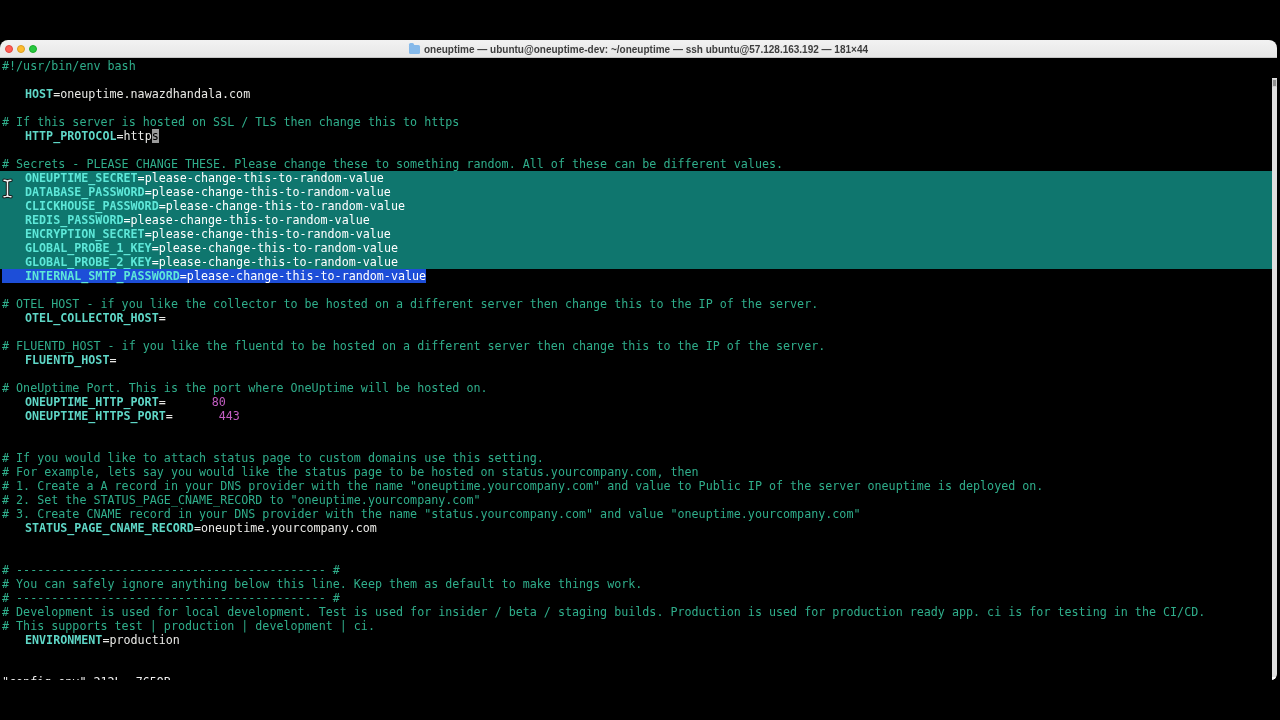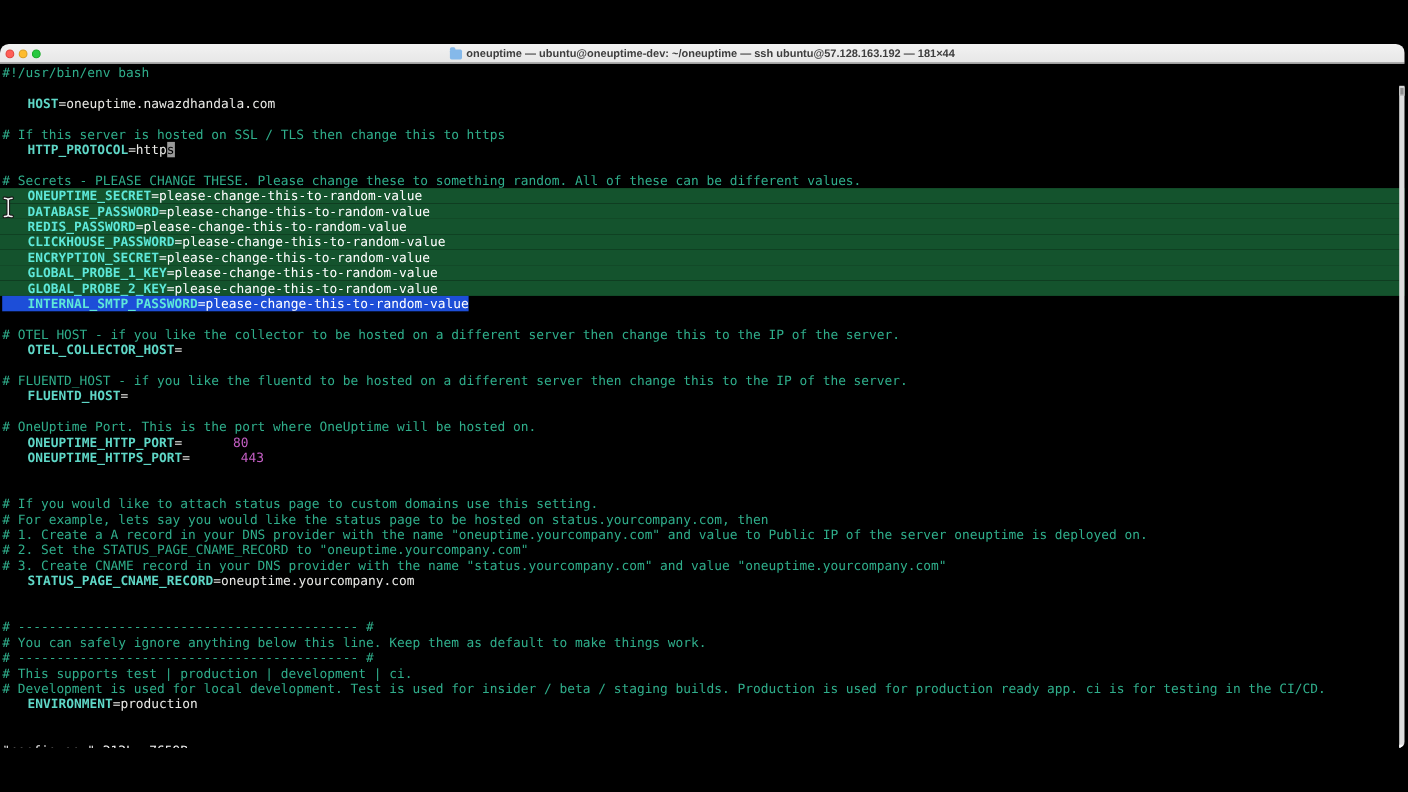--- a/index.html
+++ b/index.html
@@ -28,21 +28,21 @@
   
   .term { position:absolute; left:0; top:19px; width:1277px; height:621px; background:#000;
           font-family:"DejaVu Sans Mono", monospace; font-size:11.7px; }
   .buffer { position:absolute; left:0; top:0; width:100%; }
   .tline { height:14px; line-height:14px; white-space:pre; padding-left:2px; }
   .c-comment { color:#2fae8b;margin-top:12px; }
   .c-ident   { color:#5fd7c7; font-weight:bold;margin-left:23px; }
   .c-plain   { color:#e9e9e6; }
   .c-num     { color:#c35ec3;margin-left:46px; }
   .c-cursor  { background:#9a9a9a; color:#000; }
-  .sel-full  { background:#14532d; }
+  .sel-full  { background:#0f766e; }
   .sel-text .seg-wrap { background:#1d4ed8; }
   .sel-full .c-plain, .sel-text .c-plain { color:#ffffff; }
   .sel-full .c-ident, .sel-text .c-ident { color:#5ee8d9; }
 
   
   .statusline { position:absolute; left:0; top:602px; width:100%; height:14px;
                 line-height:14px; white-space:pre; color:#f2f2f2; }
   .st-left { position:absolute; left:2px; }
 
   
@@ -76,22 +76,22 @@
           <div class="tline"><span class="seg-wrap"><span class="c-comment">#!/usr/bin/env bash</span></span></div>
           <div class="tline"><span class="seg-wrap"></span></div>
           <div class="tline"><span class="seg-wrap"><span class="c-ident">HOST</span><span class="c-plain">=oneuptime.nawazdhandala.com</span></span></div>
           <div class="tline"><span class="seg-wrap"></span></div>
           <div class="tline"><span class="seg-wrap"><span class="c-comment"># If this server is hosted on SSL / TLS then change this to https</span></span></div>
           <div class="tline"><span class="seg-wrap"><span class="c-ident">HTTP_PROTOCOL</span><span class="c-plain">=http</span><span class="c-cursor">s</span></span></div>
           <div class="tline"><span class="seg-wrap"></span></div>
           <div class="tline"><span class="seg-wrap"><span class="c-comment"># Secrets - PLEASE CHANGE THESE. Please change these to something random. All of these can be different values.</span></span></div>
           <div class="tline sel-full"><span class="seg-wrap"><span class="c-ident">ONEUPTIME_SECRET</span><span class="c-plain">=please-change-this-to-random-value</span></span></div>
           <div class="tline sel-full"><span class="seg-wrap"><span class="c-ident">DATABASE_PASSWORD</span><span class="c-plain">=please-change-this-to-random-value</span></span></div>
+          <div class="tline sel-full"><span class="seg-wrap"><span class="c-ident">CLICKHOUSE_PASSWORD</span><span class="c-plain">=please-change-this-to-random-value</span></span></div>
           <div class="tline sel-full"><span class="seg-wrap"><span class="c-ident">REDIS_PASSWORD</span><span class="c-plain">=please-change-this-to-random-value</span></span></div>
-          <div class="tline sel-full"><span class="seg-wrap"><span class="c-ident">CLICKHOUSE_PASSWORD</span><span class="c-plain">=please-change-this-to-random-value</span></span></div>
           <div class="tline sel-full"><span class="seg-wrap"><span class="c-ident">ENCRYPTION_SECRET</span><span class="c-plain">=please-change-this-to-random-value</span></span></div>
           <div class="tline sel-full"><span class="seg-wrap"><span class="c-ident">GLOBAL_PROBE_1_KEY</span><span class="c-plain">=please-change-this-to-random-value</span></span></div>
           <div class="tline sel-full"><span class="seg-wrap"><span class="c-ident">GLOBAL_PROBE_2_KEY</span><span class="c-plain">=please-change-this-to-random-value</span></span></div>
           <div class="tline sel-text"><span class="seg-wrap"><span class="c-ident">INTERNAL_SMTP_PASSWORD</span><span class="c-plain">=please-change-this-to-random-value</span></span></div>
           <div class="tline"><span class="seg-wrap"></span></div>
           <div class="tline"><span class="seg-wrap"><span class="c-comment"># OTEL HOST - if you like the collector to be hosted on a different server then change this to the IP of the server.</span></span></div>
           <div class="tline"><span class="seg-wrap"><span class="c-ident">OTEL_COLLECTOR_HOST</span><span class="c-plain">=</span></span></div>
           <div class="tline"><span class="seg-wrap"></span></div>
           <div class="tline"><span class="seg-wrap"><span class="c-comment"># FLUENTD_HOST - if you like the fluentd to be hosted on a different server then change this to the IP of the server.</span></span></div>
           <div class="tline"><span class="seg-wrap"><span class="c-ident">FLUENTD_HOST</span><span class="c-plain">=</span></span></div>
@@ -105,22 +105,22 @@
           <div class="tline"><span class="seg-wrap"><span class="c-comment"># For example, lets say you would like the status page to be hosted on status.yourcompany.com, then</span></span></div>
           <div class="tline"><span class="seg-wrap"><span class="c-comment"># 1. Create a A record in your DNS provider with the name "oneuptime.yourcompany.com" and value to Public IP of the server oneuptime is deployed on.</span></span></div>
           <div class="tline"><span class="seg-wrap"><span class="c-comment"># 2. Set the STATUS_PAGE_CNAME_RECORD to "oneuptime.yourcompany.com"</span></span></div>
           <div class="tline"><span class="seg-wrap"><span class="c-comment"># 3. Create CNAME record in your DNS provider with the name "status.yourcompany.com" and value "oneuptime.yourcompany.com"</span></span></div>
           <div class="tline"><span class="seg-wrap"><span class="c-ident">STATUS_PAGE_CNAME_RECORD</span><span class="c-plain">=oneuptime.yourcompany.com</span></span></div>
           <div class="tline"><span class="seg-wrap"></span></div>
           <div class="tline"><span class="seg-wrap"></span></div>
           <div class="tline"><span class="seg-wrap"><span class="c-comment"># -------------------------------------------- #</span></span></div>
           <div class="tline"><span class="seg-wrap"><span class="c-comment"># You can safely ignore anything below this line. Keep them as default to make things work.</span></span></div>
           <div class="tline"><span class="seg-wrap"><span class="c-comment"># -------------------------------------------- #</span></span></div>
+          <div class="tline"><span class="seg-wrap"><span class="c-comment"># Development is used for local development. Test is used for insider / beta / staging builds. Production is used for production ready app. ci is for testing in the CI/CD.</span></span></div>
           <div class="tline"><span class="seg-wrap"><span class="c-comment"># This supports test | production | development | ci.</span></span></div>
-          <div class="tline"><span class="seg-wrap"><span class="c-comment"># Development is used for local development. Test is used for insider / beta / staging builds. Production is used for production ready app. ci is for testing in the CI/CD.</span></span></div>
           <div class="tline"><span class="seg-wrap"><span class="c-ident">ENVIRONMENT</span><span class="c-plain">=production</span></span></div>
         </div>
 
       <div class="statusline">
         <span class="st-left">"config.env" 212L, 7659B</span>
         
         
       </div>
 
       <div class="scrollbar">

